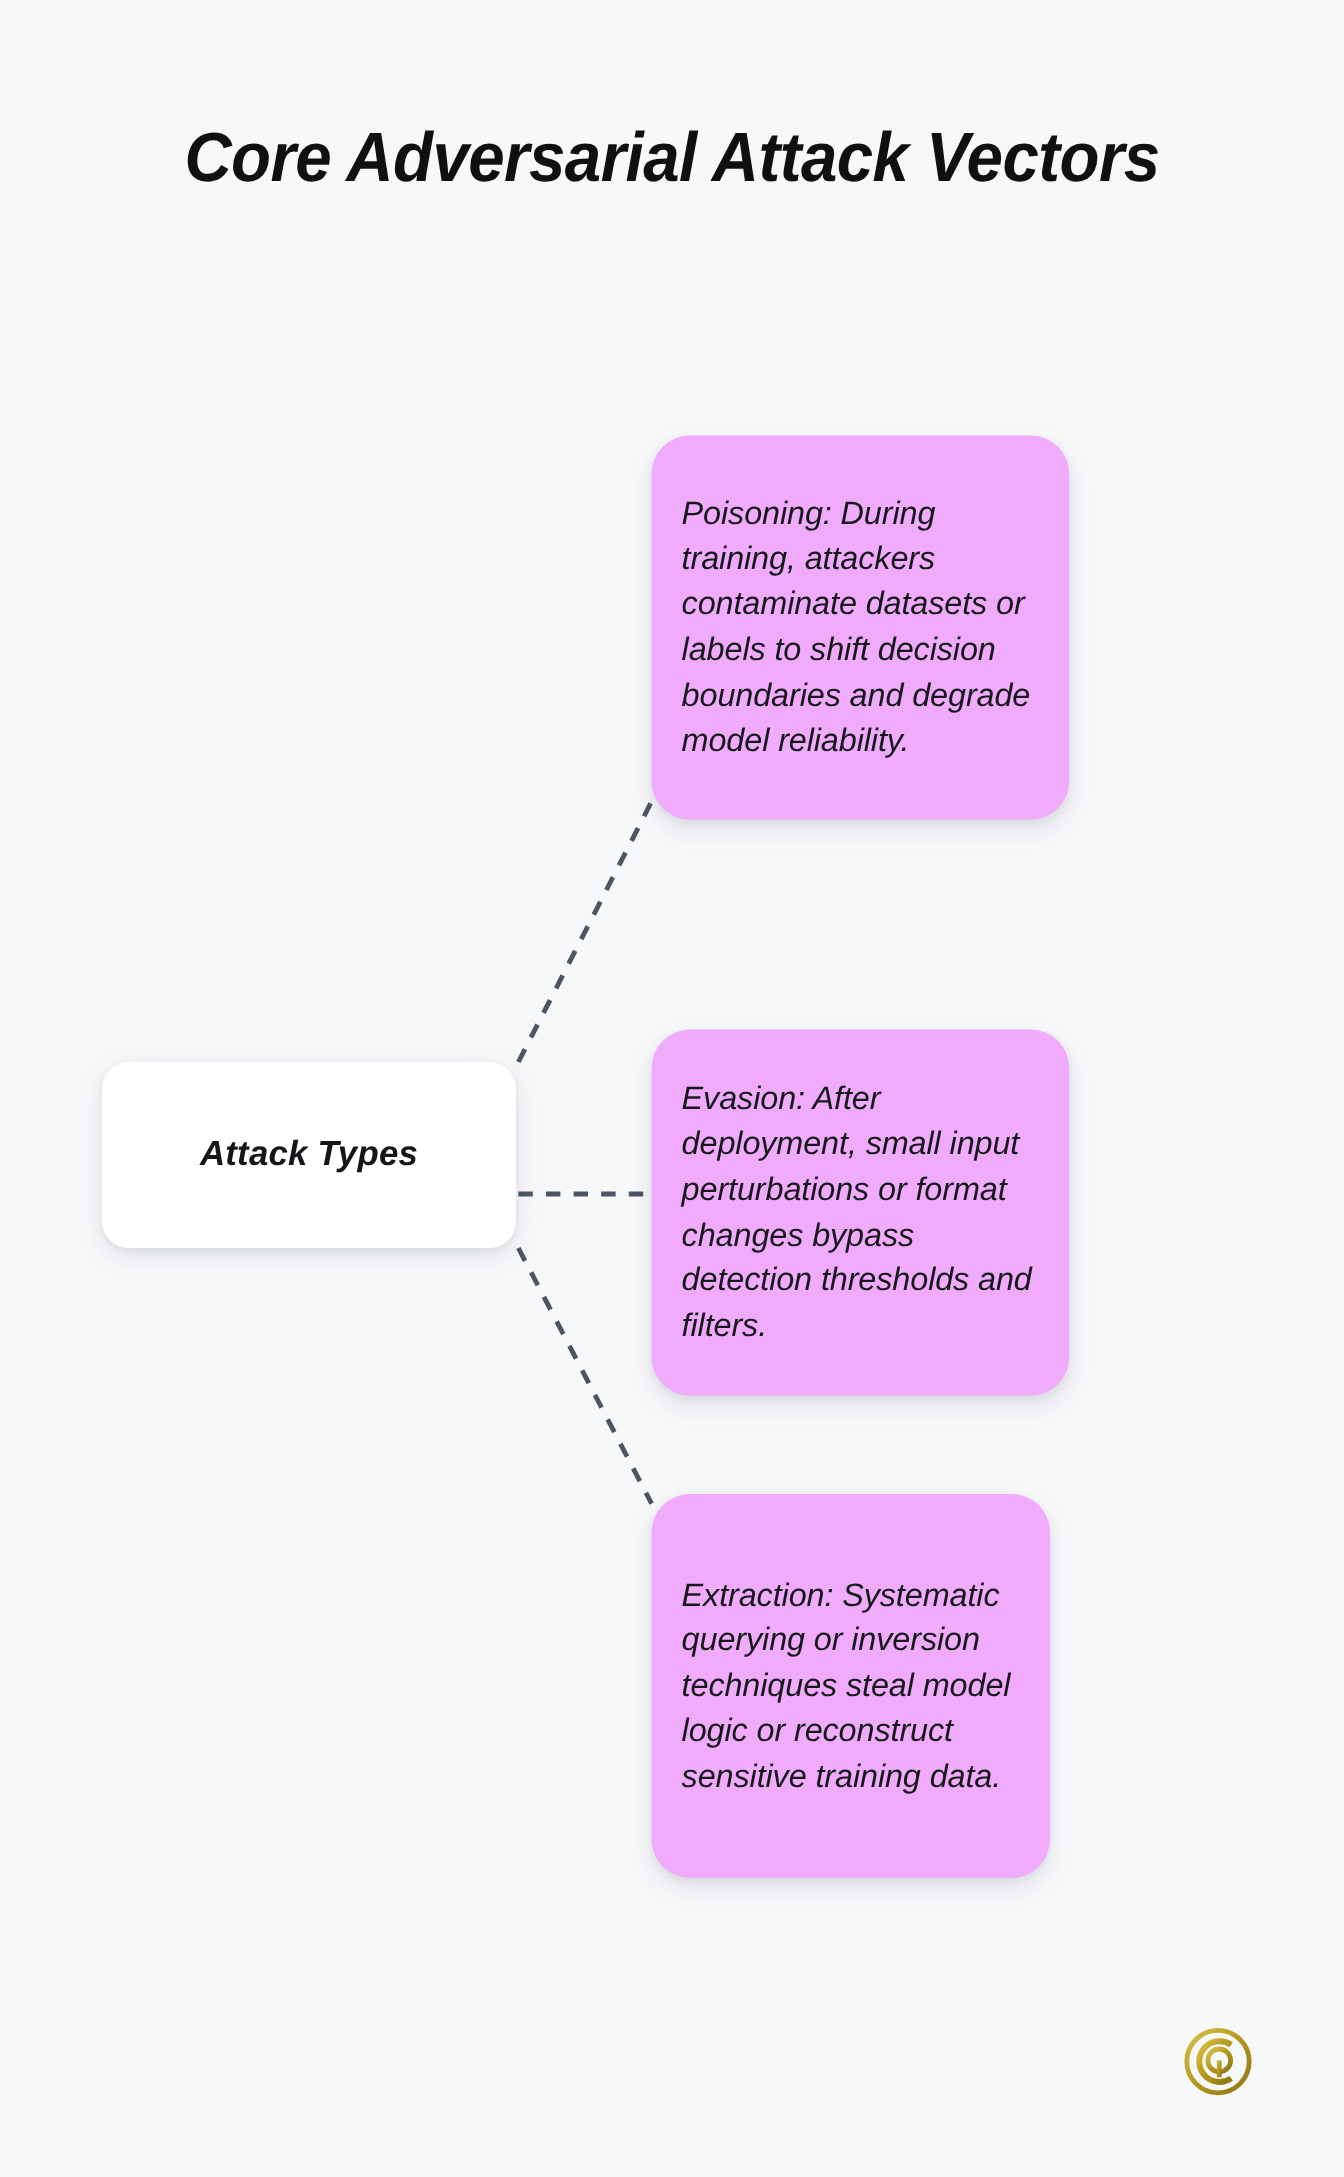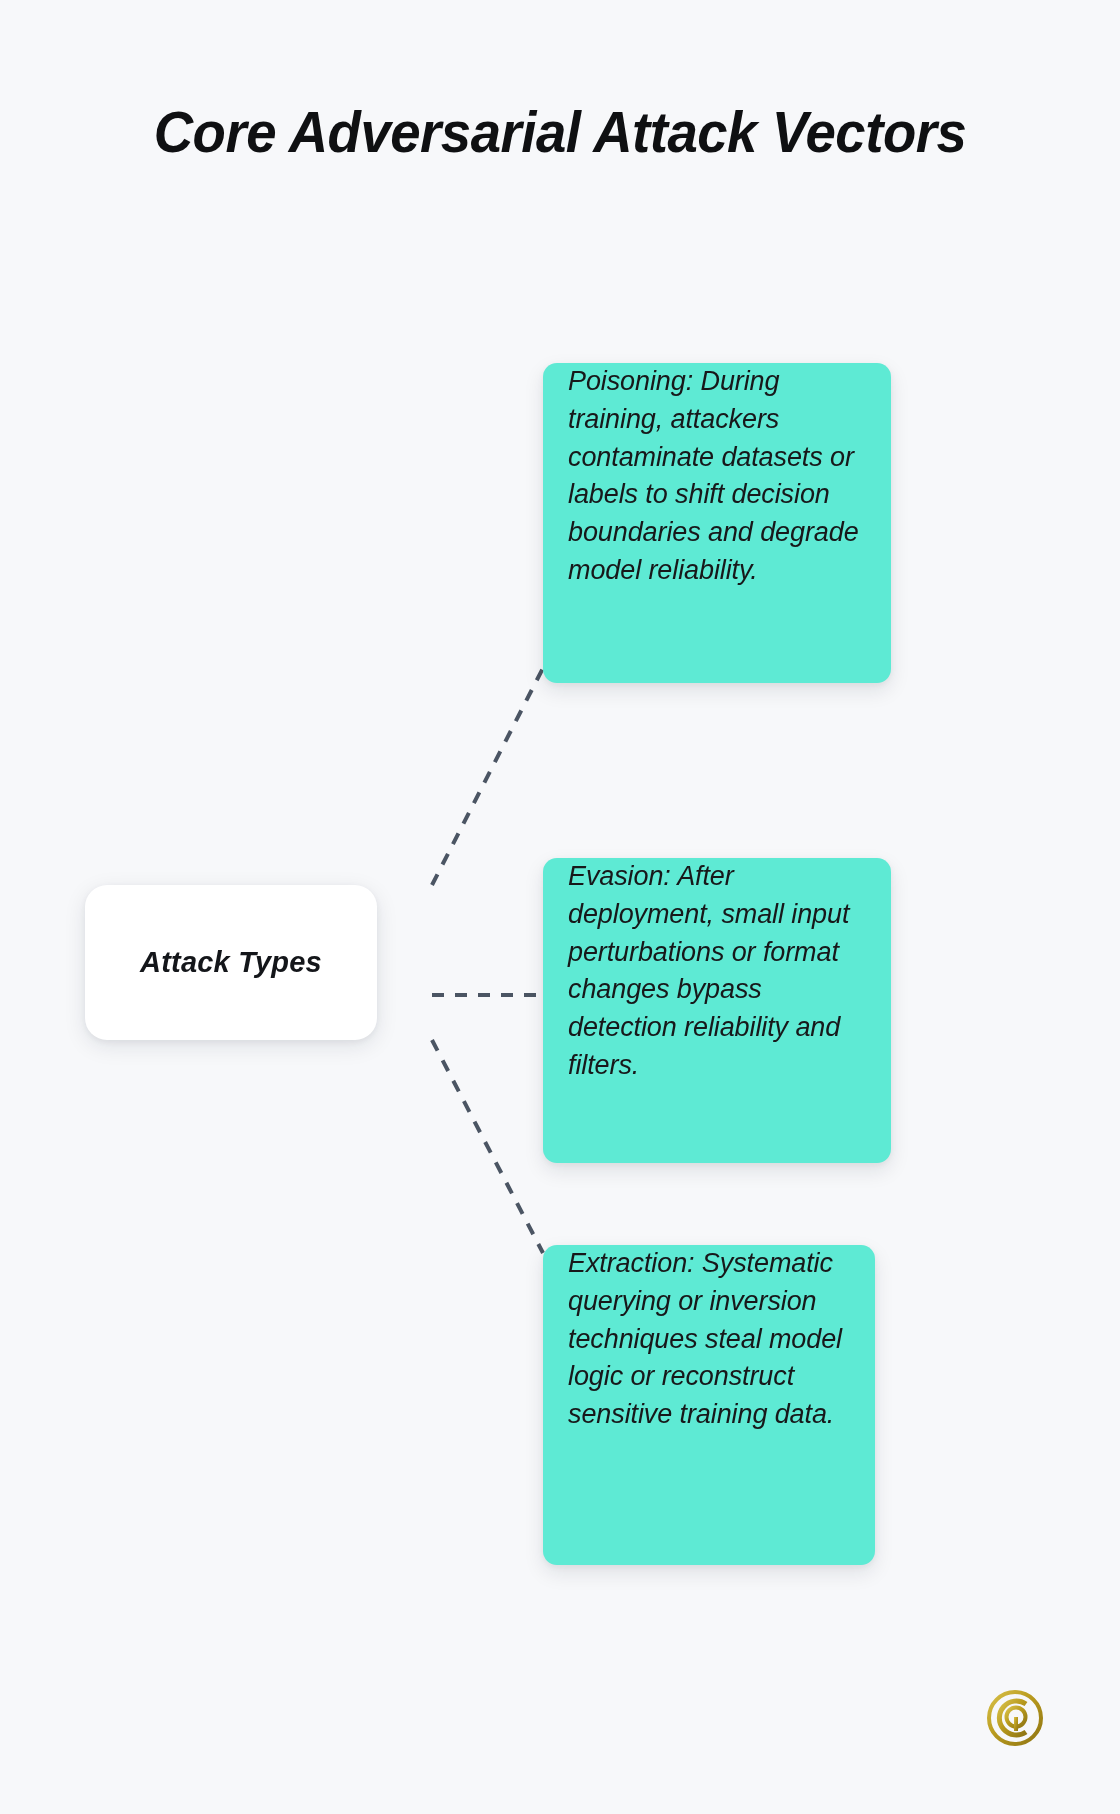--- a/index.html
+++ b/index.html
@@ -48,46 +48,46 @@
     width: 1120px;
     height: 1814px;
     pointer-events: none;
   }
 
   
   .center-node {
     position: absolute;
     left: 85px;
     top: 885px;
-    width: 292px;
+    width: 345px;
     height: 155px;
     background: #ffffff;
     border-radius: 22px;
     box-shadow: 0 6px 22px rgba(24,30,46,0.10), 0 2px 6px rgba(24,30,46,0.06);
     display: flex;
     align-items: center;
     justify-content: center;
   }
   .center-node-label {
     font-size: 29px;
     font-weight: 700;
     color: #14161a;
     letter-spacing: 0.2px;
     text-align: center;
   }
 
   
   .branch-card {
     position: absolute;
-    background: #5eead4;
-    border-radius: 14px;
+    background: #f0abfc;
+    border-radius: 32px;
     box-shadow: 0 8px 20px rgba(24,30,46,0.10), 0 2px 6px rgba(24,30,46,0.05);
     box-sizing: border-box;
     display: flex;
-    align-items: flex-start;
+    align-items: center;
   }
   .branch-text {
     font-size: 27px;
     line-height: 1.40;
     color: #17181a;
     padding: 0 26px 0 25px;
     font-family: "Liberation Sans", sans-serif;
     letter-spacing: -0.1px;
   }
 
@@ -122,21 +122,21 @@
 
   <div class="center-node">
     <span class="center-node-label">Attack Types</span>
   </div>
 
   <div class="branch-card" id="card-0">
     <div class="branch-text">Poisoning: During training, attackers contaminate datasets or labels to shift decision boundaries and degrade model reliability.</div>
   </div>
 
   <div class="branch-card" id="card-1">
-    <div class="branch-text">Evasion: After deployment, small input perturbations or format changes bypass detection reliability and filters.</div>
+    <div class="branch-text">Evasion: After deployment, small input perturbations or format changes bypass detection thresholds and filters.</div>
   </div>
 
   <div class="branch-card" id="card-2">
     <div class="branch-text">Extraction: Systematic querying or inversion techniques steal model logic or reconstruct sensitive training data.</div>
   </div>
 
   <svg class="logo" viewBox="0 0 60 60" xmlns="http://www.w3.org/2000/svg">
     <defs>
       <linearGradient id="goldgrad" x1="0" y1="0" x2="1" y2="1">
         <stop offset="0%" stop-color="#d9c24a"></stop>

